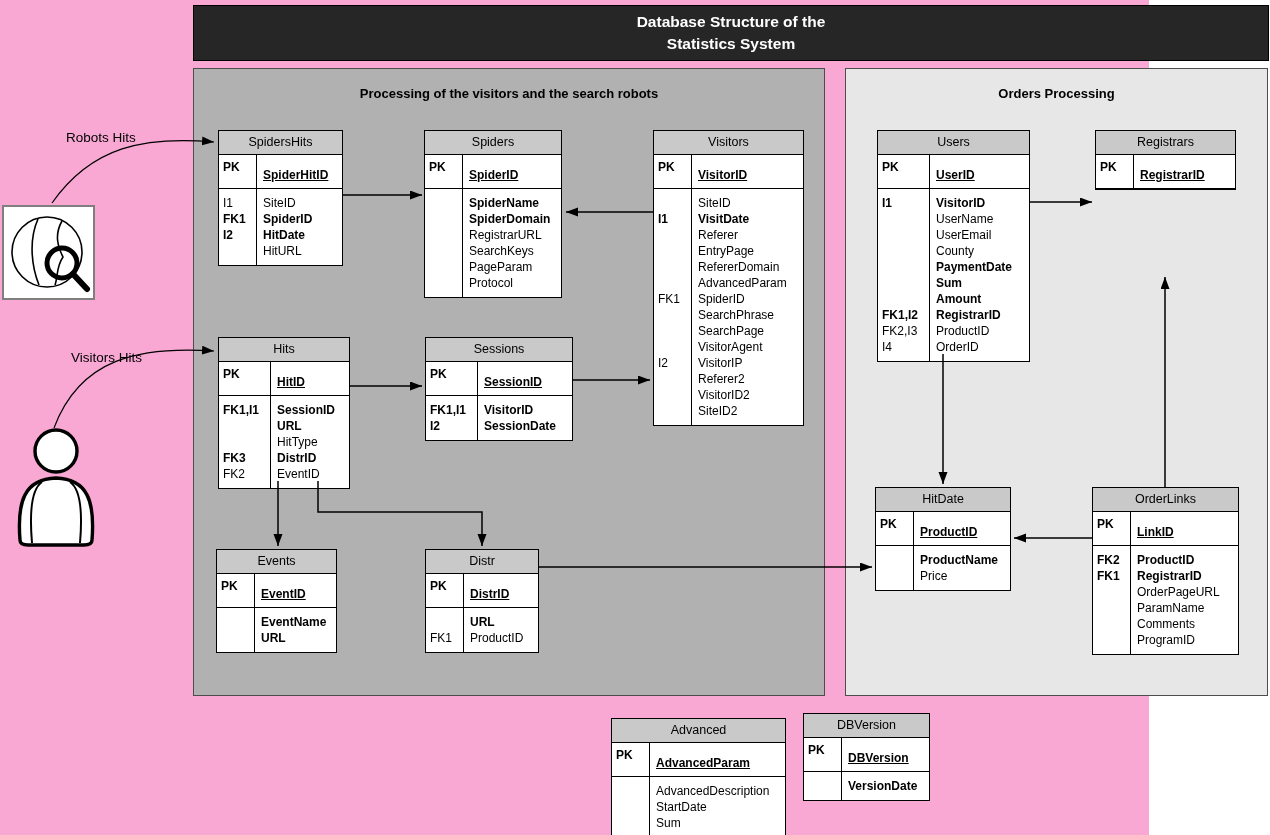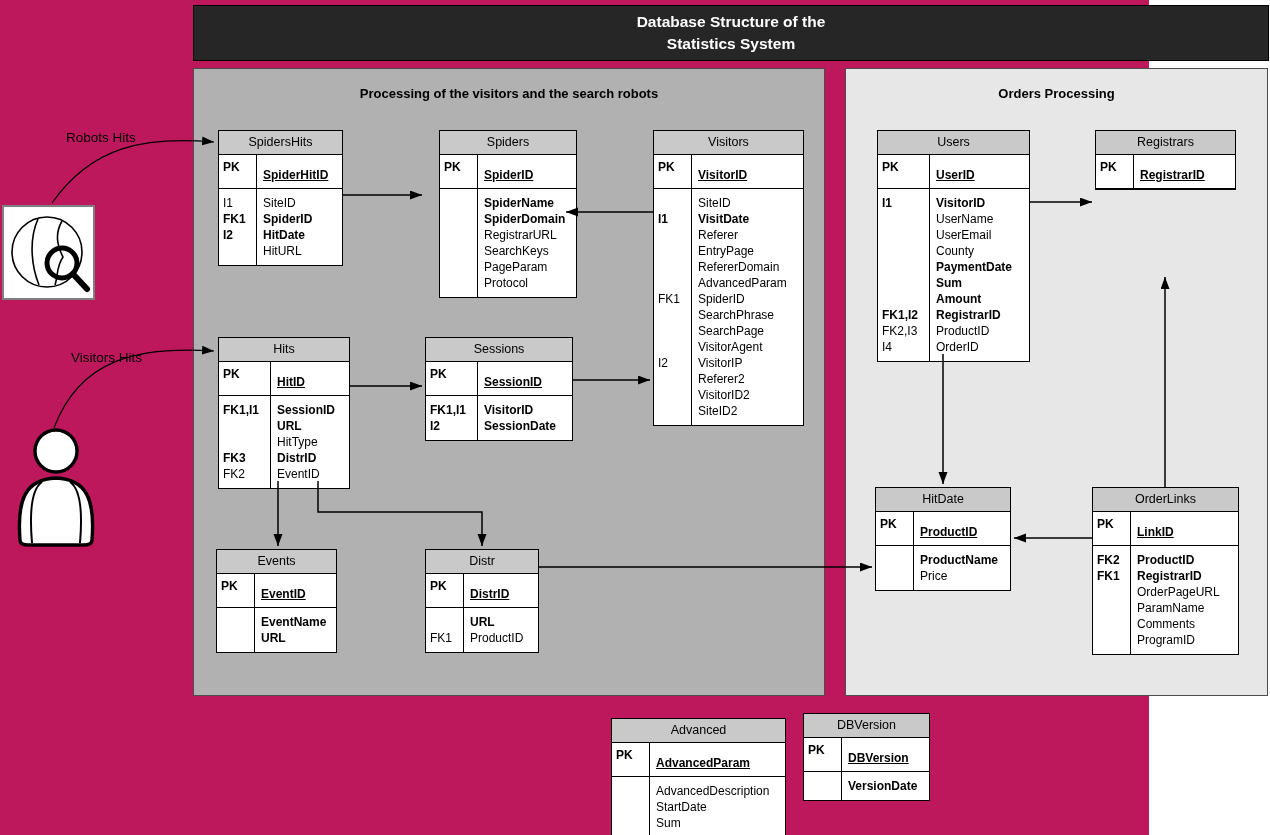--- a/index.html
+++ b/index.html
@@ -1,18 +1,18 @@
 <!DOCTYPE html>
 <html style="--titlebar: #262626; --section-left: #b1b1b1; --section-right: #e7e7e7; --entity-header: #c9c9c9; --line: #000000;"><head>
 <meta charset="utf-8">
 <style>
   *{box-sizing:border-box;margin:0;padding:0}
   html,body{background:#fff}
   body{font-family:"Liberation Sans",sans-serif;width:1270px;height:835px;position:relative;overflow:hidden;color:#000}
-  .canvas{position:absolute;left:0;top:0;width:1149px;height:835px;background:#be185d}
+  .canvas{position:absolute;left:0;top:0;width:1149px;height:835px;background:#f9a8d4}
 
   .titlebar{position:absolute;left:193px;top:5px;width:1076px;height:56px;background:var(--titlebar,#262626);
     color:#fff;display:flex;flex-direction:column;align-items:center;justify-content:center;
     font-weight:bold;font-size:15.5px;line-height:1.45;border:1px solid #000;z-index:1}
 
   .section{position:absolute;top:68px;height:628px;border:1px solid #4d4d4d;z-index:0}
   .section.left{left:193px;width:632px;background:var(--section-left,#b1b1b1)}
   .section.right{left:845px;width:423px;background:var(--section-right,#e7e7e7)}
   .section-label{text-align:center;font-weight:bold;font-size:13px;padding-top:17px}
 
@@ -33,21 +33,21 @@
   .pk-row{display:flex;border-bottom:1px solid #000}
   .pk-row .pk-key{border-right:1px solid #000;padding:5px 0 6px 4px;font-weight:bold;flex-shrink:0}
   .pk-row .pk-name{padding:13px 6px 6px;font-weight:bold;text-decoration:underline;white-space:nowrap}
   .entity-body{display:flex}
   .keys{border-right:1px solid #000;padding:6px 4px 6px 4px;flex-shrink:0}
   .names{padding:6px 6px 6px 6px;flex:1}
   .ln{height:16px;line-height:16px;white-space:nowrap}
   .b{font-weight:bold}
 
   #t-spidershits{left:218px;top:130px;width:125px}
-  #t-spiders{left:439px;top:130px;width:138px}
+  #t-spiders{left:424px;top:130px;width:138px}
   #t-visitors{left:653px;top:130px;width:151px}
   #t-hits{left:218px;top:337px;width:132px}
   #t-sessions{left:425px;top:337px;width:148px}
   #t-users{left:877px;top:130px;width:153px}
   #t-registrars{left:1095px;top:130px;width:141px}
   #t-events{left:216px;top:549px;width:121px}
   #t-distr{left:425px;top:549px;width:114px}
   #t-products{left:875px;top:487px;width:136px}
   #t-orderlinks{left:1092px;top:487px;width:147px}
   #t-advanced{left:611px;top:718px;width:175px}

